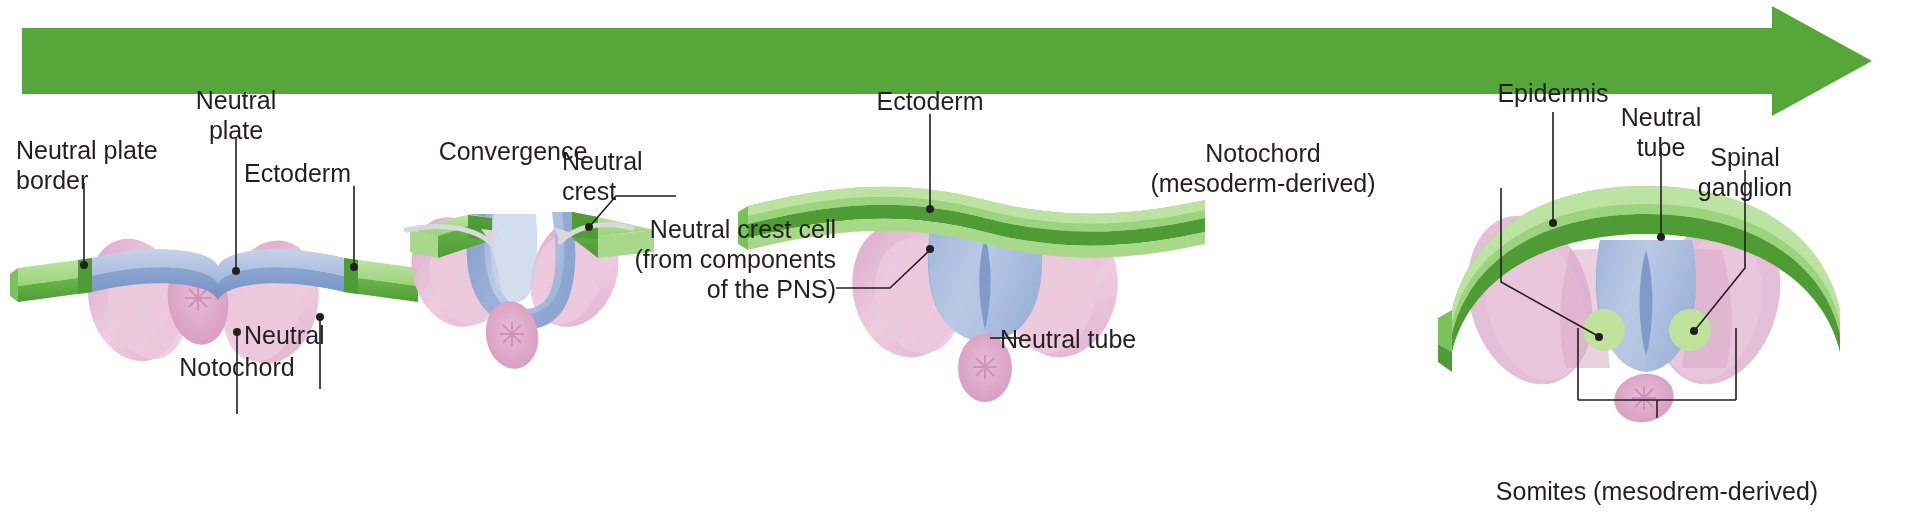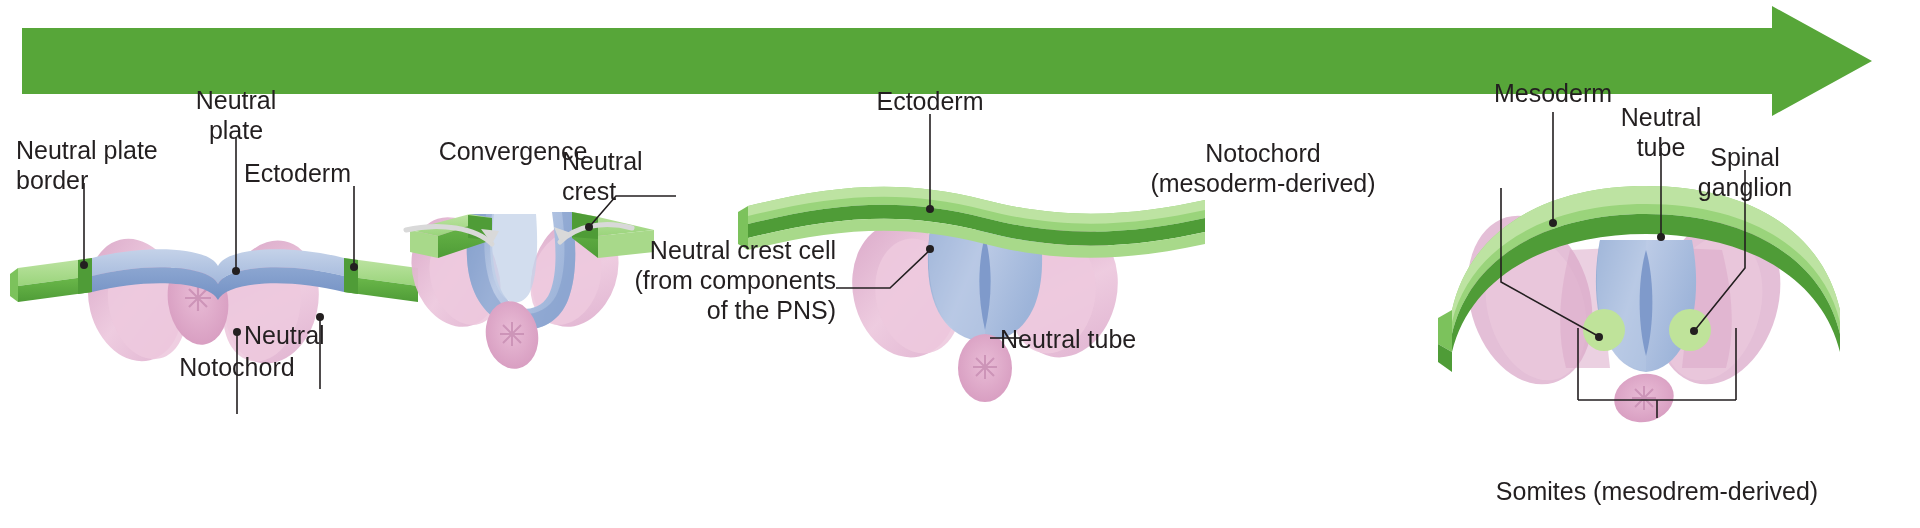--- a/index.html
+++ b/index.html
@@ -281,27 +281,27 @@
 plate</div>
   <div class="lbl l" style="left:244px;top:158px;width:180px;">Ectoderm</div>
   <div class="lbl c" style="left:137px;top:352px;width:200px;">Notochord</div>
   <div class="lbl l" style="left:244px;top:320px;width:200px;">Neutral</div>
 
   <div class="lbl c" style="left:396px;top:136px;width:234px;">Convergence</div>
   <div class="lbl l" style="left:562px;top:146px;width:140px;">Neutral
 crest</div>
 
   <div class="lbl c" style="left:840px;top:86px;width:180px;">Ectoderm</div>
-  <div class="lbl r" style="left:616px;top:214px;width:220px;margin-top:21px;">Neutral crest cell
+  <div class="lbl r" style="left:616px;top:214px;width:220px;">Neutral crest cell
 (from components
 of the PNS)</div>
   <div class="lbl l" style="left:1000px;top:324px;width:220px;">Neutral tube</div>
 
   <div class="lbl c" style="left:1113px;top:138px;width:300px;">Notochord
 (mesoderm-derived)</div>
-  <div class="lbl c" style="left:1463px;top:78px;width:180px;">Mesoderm</div>
+  <div class="lbl c" style="left:1463px;top:78px;width:180px;">Epidermis</div>
   <div class="lbl c" style="left:1591px;top:102px;width:140px;">Neutral
 tube</div>
   <div class="lbl c" style="left:1427px;top:476px;width:460px;">Somites (mesodrem-derived)</div>
   <div class="lbl c" style="left:1675px;top:142px;width:140px;">Spinal
 ganglion</div>
 
 </div>
 
 </body></html>

